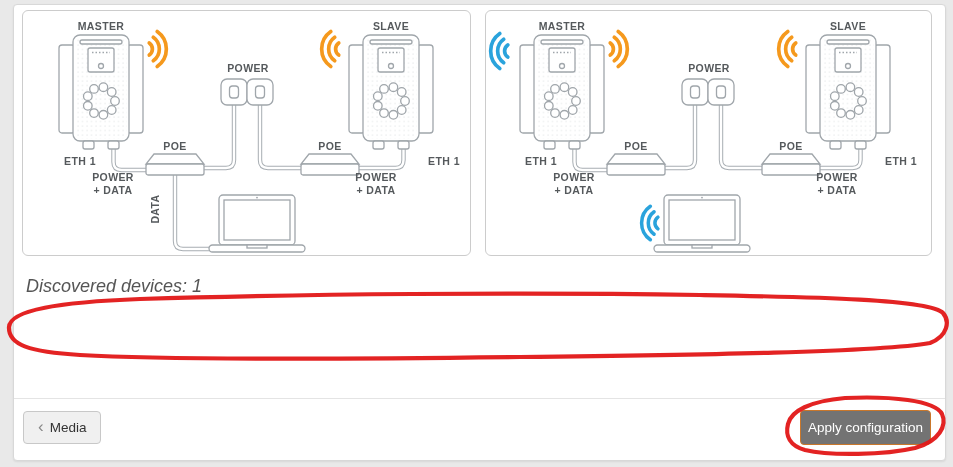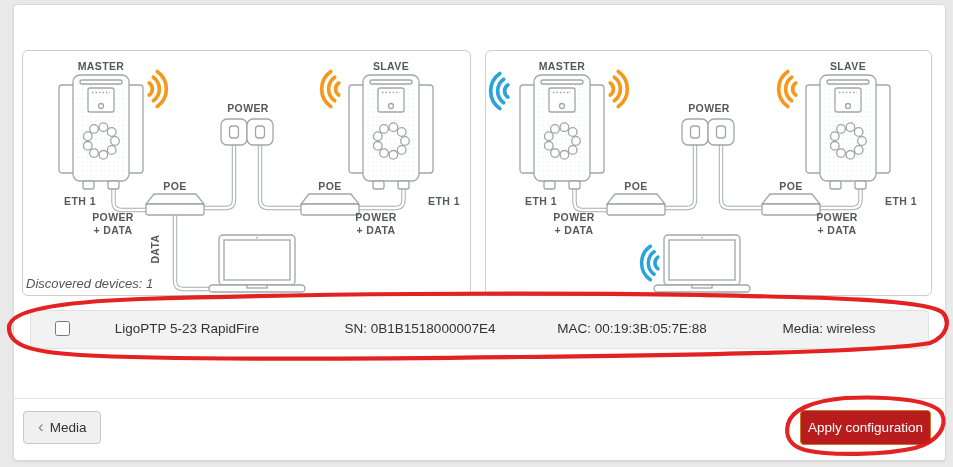--- a/index.html
+++ b/index.html
@@ -9,37 +9,37 @@
     font-family:"Liberation Sans",sans-serif;
     -webkit-font-smoothing:antialiased;
   }
   .card{
     position:absolute;left:13px;top:4px;width:931px;height:455px;
     background:#fff;border:1px solid #d8d8d8;border-radius:4px;
     box-shadow:0 1px 2px rgba(0,0,0,.08);
   }
   .panel{
     position:absolute;top:5px;height:244px;
-    border:1px solid #ccc;border-radius:6px;background:#fff;margin-top:40px;
+    border:1px solid #ccc;border-radius:6px;background:#fff;
   }
   .panel.p1{left:8px;width:447px;}
   .panel.p2{left:471px;width:445px;}
   .panel svg{display:block;}
 
   
   .art{stroke:#a0a6ab;stroke-width:1.3;fill:#fff;}
   .art-nf{stroke:#a0a6ab;stroke-width:1.3;fill:none;}
   .cable-o{stroke:#a7adb2;stroke-width:4.4;fill:none;stroke-linecap:round;}
   .cable-i{stroke:#fff;stroke-width:2.4;fill:none;stroke-linecap:round;}
   .waves{stroke-width:3.2;stroke-linecap:round;fill:none;stroke:currentColor;}
   .dlabel{font:bold 10.5px "Liberation Sans",sans-serif;fill:#55595c;letter-spacing:.4px;}
 
   .discovered{
     position:absolute;left:12px;top:271px;
-    font-style:italic;font-size:13px;color:#555;
+    font-style:italic;font-size:18px;color:#555;
   }
   .device-row{
     position:absolute;left:16px;top:305px;width:897px;height:37px;
     background:#f2f2f2;border:1px solid #e2e2e2;border-radius:4px;
   }
   .device-row input{
     position:absolute;left:24px;top:10px;width:15px;height:15px;margin:0;
   }
   .rcell{
     position:absolute;top:10px;transform:translateX(-50%);
@@ -54,21 +54,21 @@
   .btn-back{
     position:absolute;left:9px;top:406px;height:33px;padding:0 14px;
     background:#f0f0f0;border:1px solid #c8c8c8;border-radius:4px;
     font-size:13.5px;color:#333;cursor:pointer;
     display:inline-flex;align-items:center;gap:6px;
     font-family:"Liberation Sans",sans-serif;
   }
   .btn-back .chev{color:#888;font-size:17px;line-height:1;margin-top:-2px;}
   .btn-apply{
     position:absolute;left:786px;top:405px;width:131px;height:35px;
-    background:#b91c1c;border:1px solid #c9772b;border-radius:4px;
+    background:#737373;border:1px solid #c9772b;border-radius:4px;
     font-size:13.5px;color:#fff;cursor:pointer;
     font-family:"Liberation Sans",sans-serif;
     text-align:center;
   }
   .annotation{
     position:absolute;left:0;top:0;width:953px;height:467px;
     pointer-events:none;z-index:10;
   }
   .anno{stroke:#e21717;stroke-width:4.2;fill:none;stroke-linejoin:round;stroke-linecap:round;opacity:.95;}
 </style>
@@ -212,27 +212,20 @@
       <text class="dlabel" x="415" y="154" text-anchor="middle">ETH 1</text>
       <text class="dlabel" x="88" y="170" text-anchor="middle">POWER</text>
       <text class="dlabel" x="88" y="183" text-anchor="middle">+ DATA</text>
       <text class="dlabel" x="351" y="170" text-anchor="middle">POWER</text>
       <text class="dlabel" x="351" y="183" text-anchor="middle">+ DATA</text>
     </svg>
   </div>
 
   <div class="discovered">Discovered devices: 1</div>
 
-  <div class="device-row">
-    <input type="checkbox" style="">
-    <span class="rcell rc-name">LigoPTP 5-23 RapidFire</span>
-    <span class="rcell rc-sn">SN: 0B1B1518000007E4</span>
-    <span class="rcell rc-mac">MAC: 00:19:3B:05:7E:88</span>
-    <span class="rcell rc-media">Media: wireless</span>
-  </div>
 
   <div class="footer-divider"></div>
 
   <button class="btn-back">
     <span class="chev">‹</span>
     <span>Media</span>
   </button>
 
   <button class="btn-apply">Apply configuration</button>
 </div>

